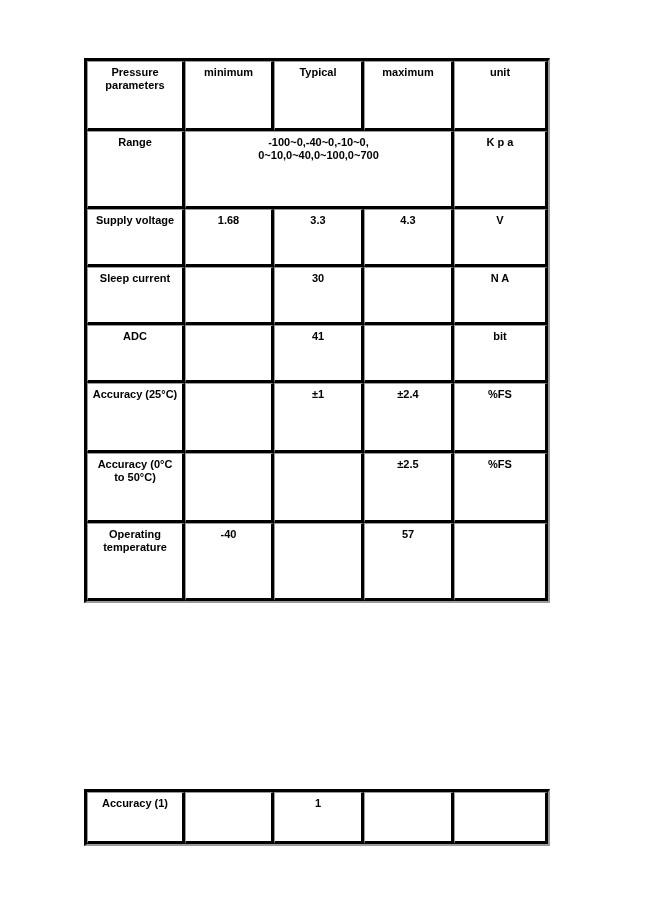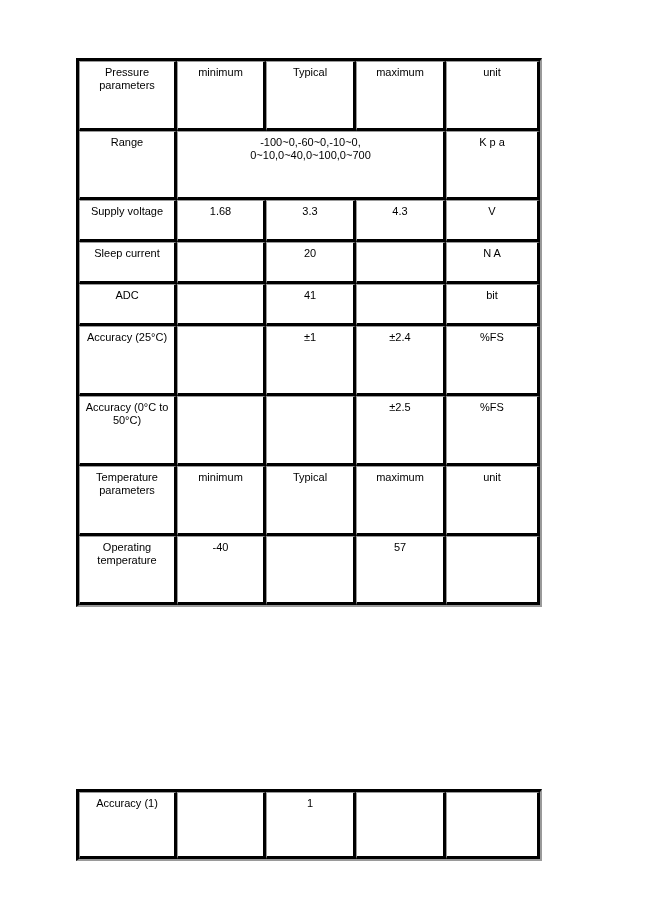--- a/index.html
+++ b/index.html
@@ -10,30 +10,31 @@
     body {
       width: 650px;
       height: 905px;
       position: relative;
       overflow: hidden;
       font-family: "Liberation Sans", sans-serif;
       color: #000;
     }
     .spec-table {
       position: absolute;
-      left: 76px;
+      left: 84px;
       width: 461px;
       border-collapse: separate;
       border-spacing: 0;
       table-layout: fixed;
       border-top: 3px solid #000;
       border-left: 3px solid #000;
       border-right: 2px solid #9a9a9a;
       border-bottom: 2px solid #9a9a9a;
       box-sizing: border-box;
+      font-weight: bold;
     }
     .spec-table.t1 { top: 58px; }
     .spec-table.t2 { top: 789px; }
     .spec-table td {
       box-sizing: border-box;
       vertical-align: top;
       text-align: center;
       font-size: 11px;
       line-height: 13px;
       padding: 4px 3px 2px 3px;
@@ -42,23 +43,23 @@
       border-left: 1px solid #9a9a9a;
       border-right: 3px solid #000;
       border-bottom: 3px solid #000;
     }
     col.c0 { width: 98px; }
     col.c1 { width: 89px; }
     col.c2 { width: 90px; }
     col.c3 { width: 90px; }
     col.c4 { width: 94px; }
     tr.h70 td { height: 70px; }
-    tr.h69 td { height: 69px; }
-    tr.h42 td { height: 42px; }
-    tr.h56 td { height: 67px; }
+    tr.h69 td { height: 78px; }
+    tr.h42 td { height: 58px; }
+    tr.h56 td { height: 52px; }
   </style>
 </head>
 <body>
 
 <table class="spec-table t1">
   <colgroup>
       <col class="c0">
       <col class="c1">
       <col class="c2">
       <col class="c3">
@@ -68,36 +69,36 @@
     <tr class="h70">
       <td>Pressure parameters</td>
       <td>minimum</td>
       <td>Typical</td>
       <td>maximum</td>
       <td>unit</td>
     </tr>
     <tr class="h69">
       <td>Range</td>
       <td colspan="3">
-        <div>-100~0,-60~0,-10~0,</div>
+        <div>-100~0,-40~0,-10~0,</div>
         <div>0~10,0~40,0~100,0~700</div>
       </td>
       <td>K p a</td>
     </tr>
     <tr class="h42">
       <td>Supply voltage</td>
       <td>1.68</td>
       <td>3.3</td>
       <td>4.3</td>
       <td>V</td>
     </tr>
     <tr class="h42">
       <td>Sleep current</td>
       <td></td>
-      <td>20</td>
+      <td>30</td>
       <td></td>
       <td>N A</td>
     </tr>
     <tr class="h42">
       <td>ADC</td>
       <td></td>
       <td>41</td>
       <td></td>
       <td>bit</td>
     </tr>
@@ -107,27 +108,20 @@
       <td>±1</td>
       <td>±2.4</td>
       <td>%FS</td>
     </tr>
     <tr class="h70">
       <td>Accuracy (0°C to 50°C)</td>
       <td></td>
       <td></td>
       <td>±2.5</td>
       <td>%FS</td>
-    </tr>
-    <tr class="h70">
-      <td>Temperature parameters</td>
-      <td>minimum</td>
-      <td>Typical</td>
-      <td>maximum</td>
-      <td>unit</td>
     </tr>
     <tr class="h69">
       <td>Operating temperature</td>
       <td>-40</td>
       <td></td>
       <td>57</td>
       <td></td>
     </tr>
   </tbody>
 </table>

